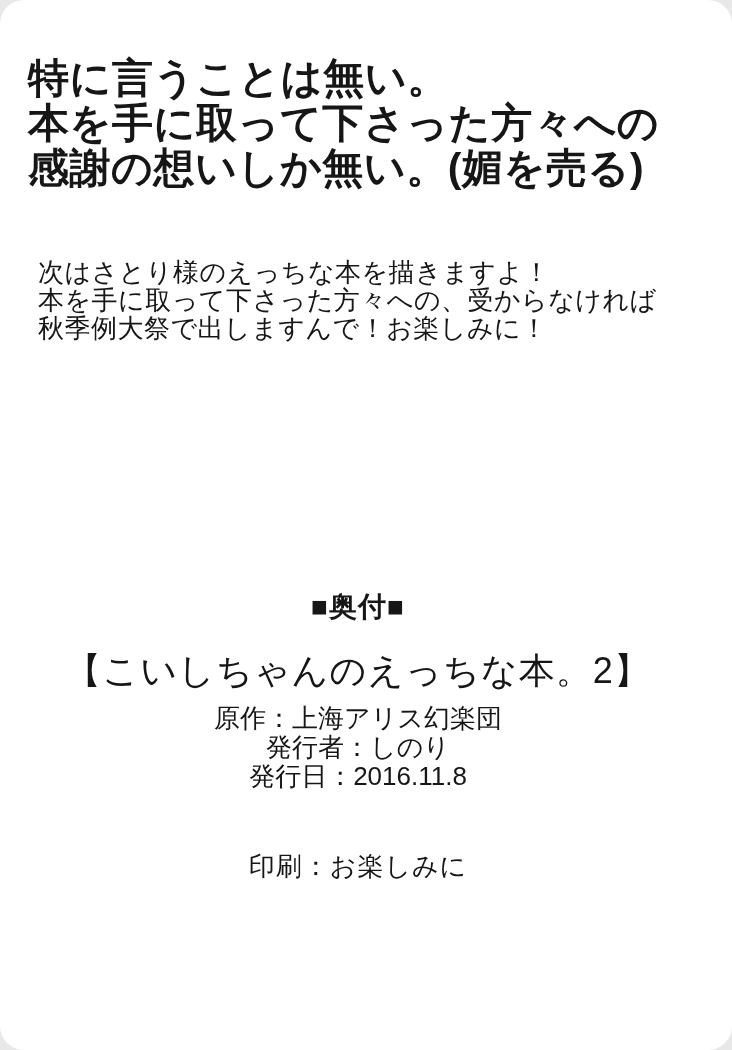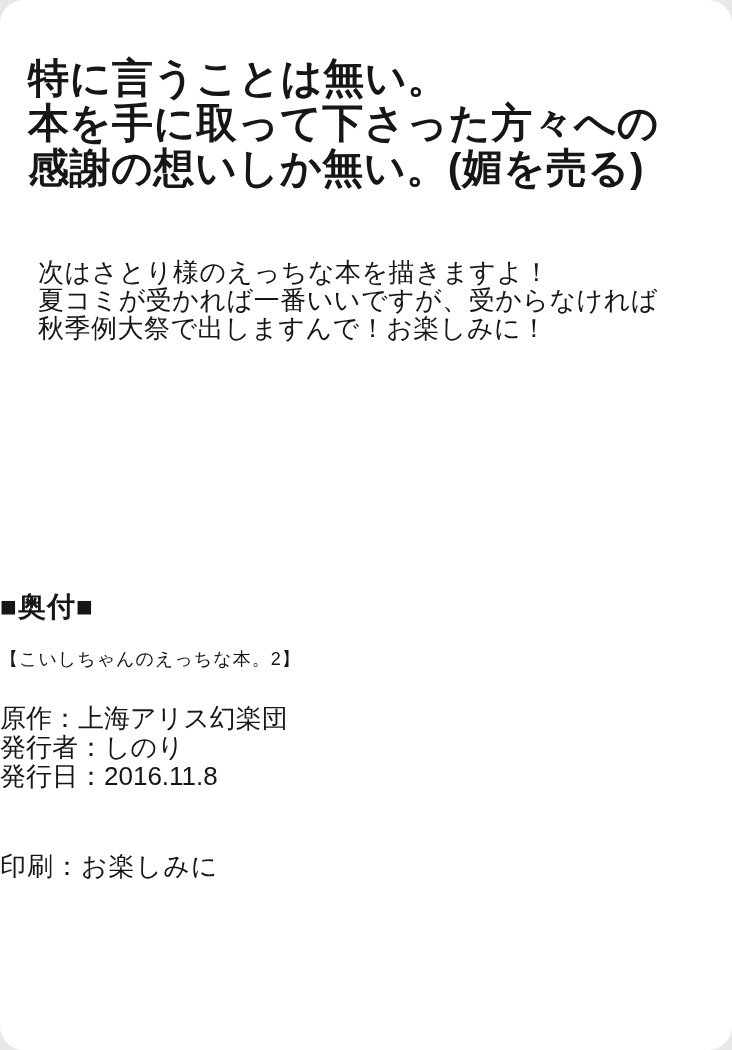--- a/index.html
+++ b/index.html
@@ -37,37 +37,37 @@
     letter-spacing: 0.5px;
     white-space: nowrap;
   }
   
   .colophon {
     position: absolute;
     left: 0;
     top: 0;
     width: 716px;
     height: 1050px;
-    text-align: left;
+    text-align: center;
   }
   .colophon-header {
     position: absolute;
     left: 0;
     width: 100%;
     top: 588px;
     font-size: 28px;
     font-weight: 700;
     letter-spacing: 1px;
   }
   .colophon-title {
     position: absolute;
     left: 0;
     width: 100%;
     top: 647px;
-    font-size: 18px;
+    font-size: 36px;
     font-weight: 500;
     letter-spacing: 1px;
   }
   .colophon-details {
     position: absolute;
     left: 0;
     width: 100%;
     top: 704px;
     font-size: 26px;
     line-height: 29px;
@@ -89,21 +89,21 @@
 <div class="page">
 
   <div class="afterword">
     <div>特に言うことは無い。</div>
     <div>本を手に取って下さった方々への</div>
     <div>感謝の想いしか無い。(媚を売る)</div>
   </div>
 
   <div class="announcement">
     <div>次はさとり様のえっちな本を描きますよ！</div>
-    <div>夏コミが受かれば一番いいですが、受からなければ</div>
+    <div>本を手に取って下さった方々への、受からなければ</div>
     <div>秋季例大祭で出しますんで！お楽しみに！</div>
   </div>
 
   <div class="colophon">
     <div class="colophon-header">■奥付■</div>
     <div class="colophon-title">【こいしちゃんのえっちな本。2】</div>
     <div class="colophon-details">
       <div>原作：上海アリス幻楽団</div>
       <div>発行者：しのり</div>
       <div>発行日：2016.11.8</div>

